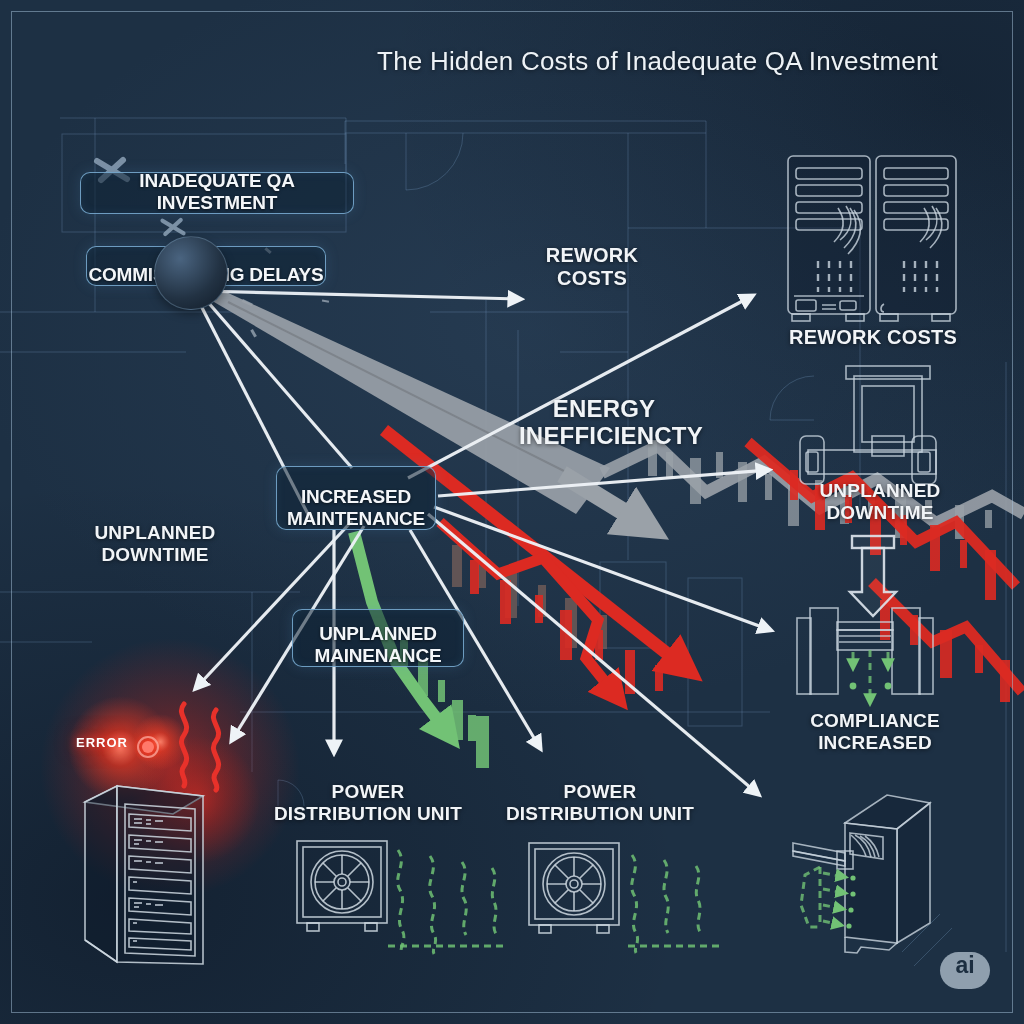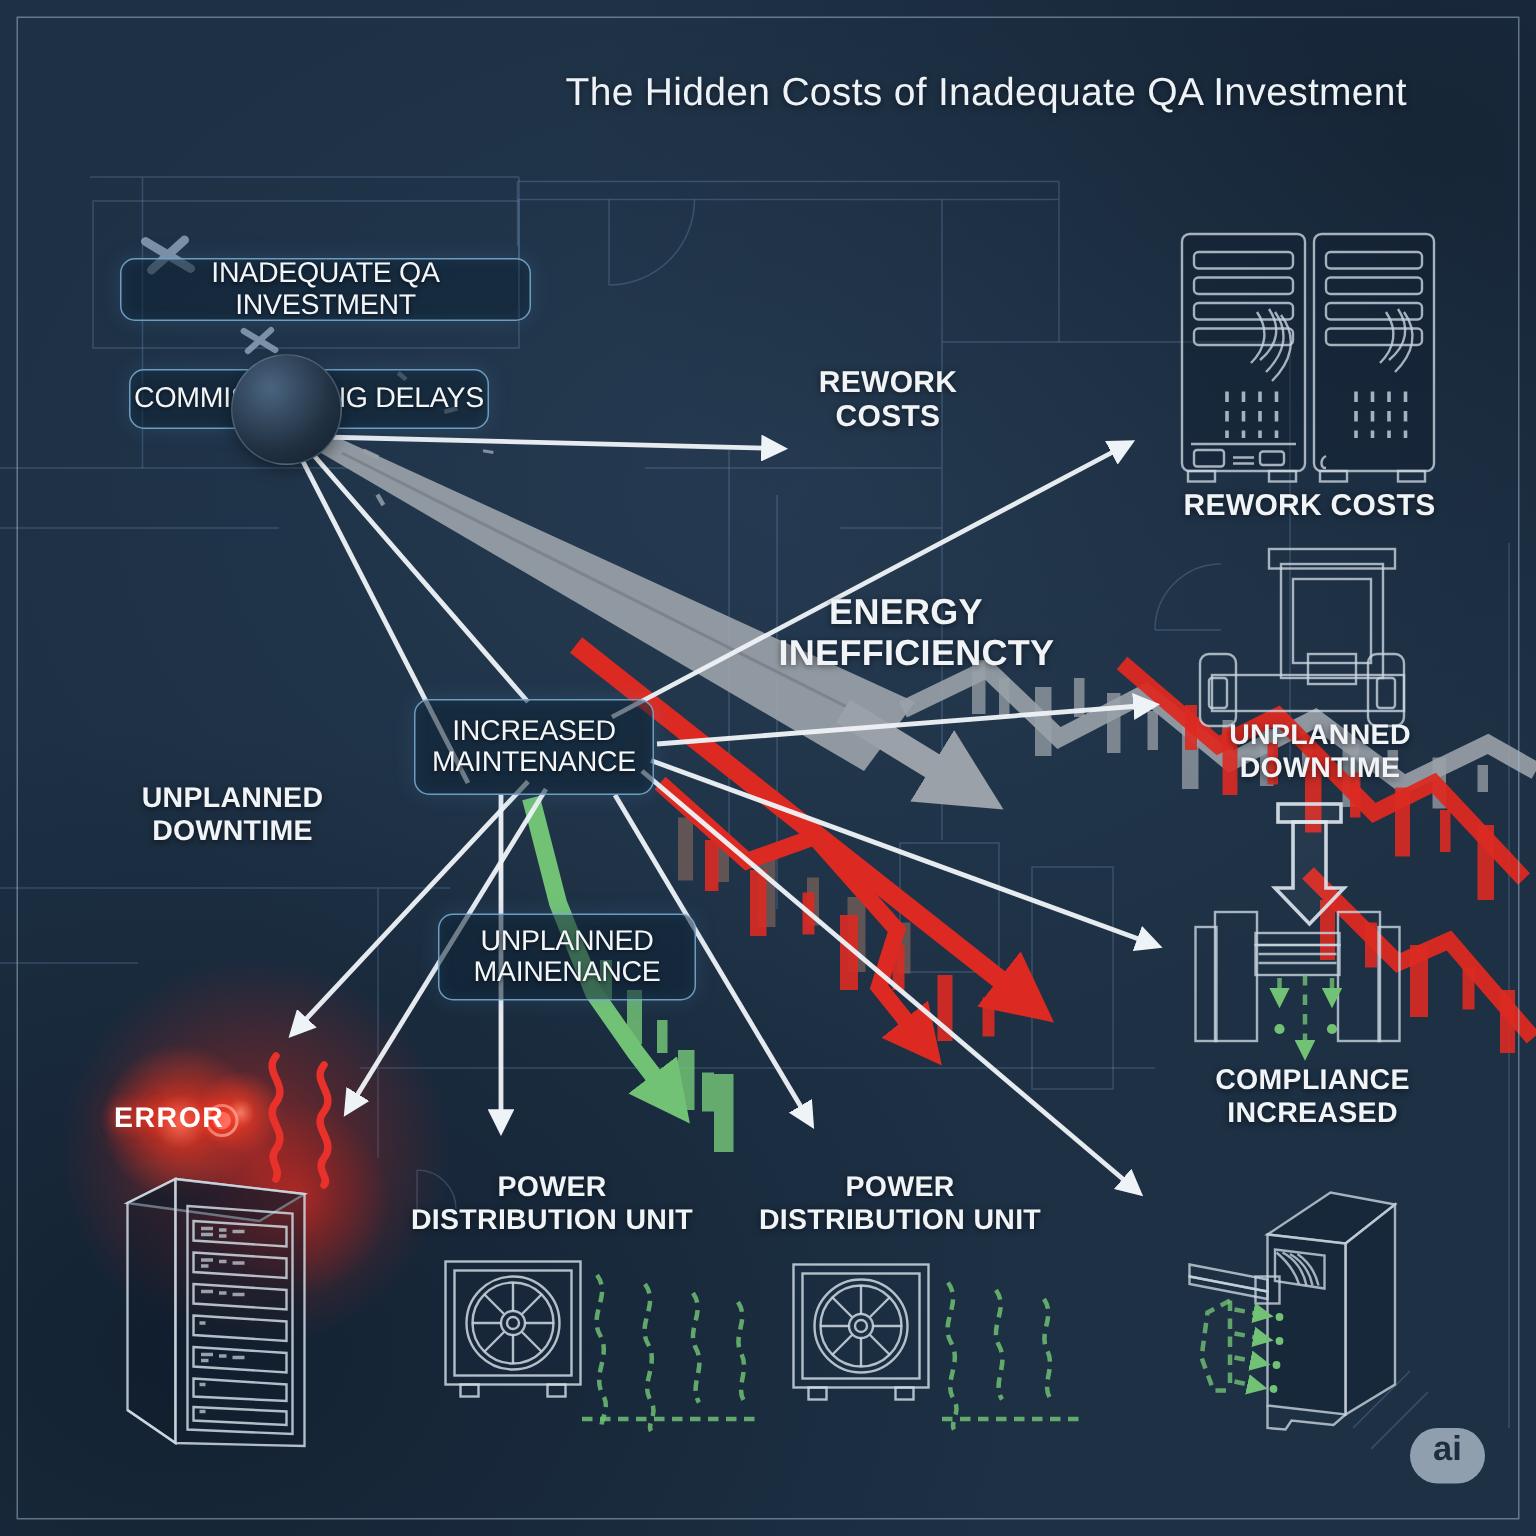--- a/index.html
+++ b/index.html
@@ -11,33 +11,33 @@
       radial-gradient(800px 600px at 12% 88%, rgba(8,16,28,.45), rgba(0,0,0,0) 70%),
       radial-gradient(800px 600px at 92% 10%, rgba(8,16,28,.35), rgba(0,0,0,0) 70%),
       #1d3044;
   }
   #frame{position:absolute;left:11px;top:11px;right:11px;bottom:11px;
     border:1px solid rgba(168,196,220,.5);pointer-events:none;}
   svg{position:absolute;left:0;top:0;}
   .title{position:absolute;left:118px;top:46px;width:820px;text-align:right;
     color:#edf2f6;font-size:26px;font-weight:400;letter-spacing:.2px;
     text-shadow:0 1px 4px rgba(0,0,0,.5);}
-  .node{position:absolute;display:flex;align-items:center;justify-content:center;
-    text-align:center;color:#f3f6f9;font-weight:normal;line-height:1.12;
+  .node{position:absolute;display:flex;align-items:flex-end;justify-content:center;
+    text-align:center;color:#f3f6f9;font-weight:bold;line-height:1.12;
     border:1.5px solid rgba(124,178,216,.85);border-radius:10px;
     background:rgba(15,34,53,.55);
     box-shadow:0 0 14px rgba(90,150,200,.18), inset 0 0 10px rgba(90,150,200,.10);
     text-shadow:0 1px 3px rgba(0,0,0,.6);letter-spacing:-.2px;}
   .lbl{position:absolute;color:#f1f4f7;font-weight:bold;text-align:center;
     line-height:1.14;letter-spacing:.2px;text-shadow:0 1px 4px rgba(0,0,0,.55);}
   #sphere{position:absolute;left:154px;top:236px;width:72px;height:72px;border-radius:50%;
     background:radial-gradient(circle at 35% 30%, #4a6480, #223243 58%, #121d2a 95%);
     border:1px solid rgba(150,190,220,.3);z-index:3;
     box-shadow:0 4px 10px rgba(0,0,0,.35);}
-  #error-label{position:absolute;left:76px;top:735px;font-size:19px;font-weight:bold;
+  #error-label{position:absolute;left:76px;top:735px;font-size:13px;font-weight:bold;
     color:#ffffff;letter-spacing:1px;white-space:nowrap;
     text-shadow:0 0 10px #ff3b2b,0 0 22px rgba(255,50,30,.8);}
   #ai-badge{position:absolute;left:940px;top:952px;width:50px;height:37px;border-radius:19px;
     background:#8f9fae;color:#1c2e40;font-size:23px;font-weight:bold;
     display:flex;align-items:flex-start;justify-content:center;}
 </style>
 </head>
 <body>
 
 <div id="stage">

